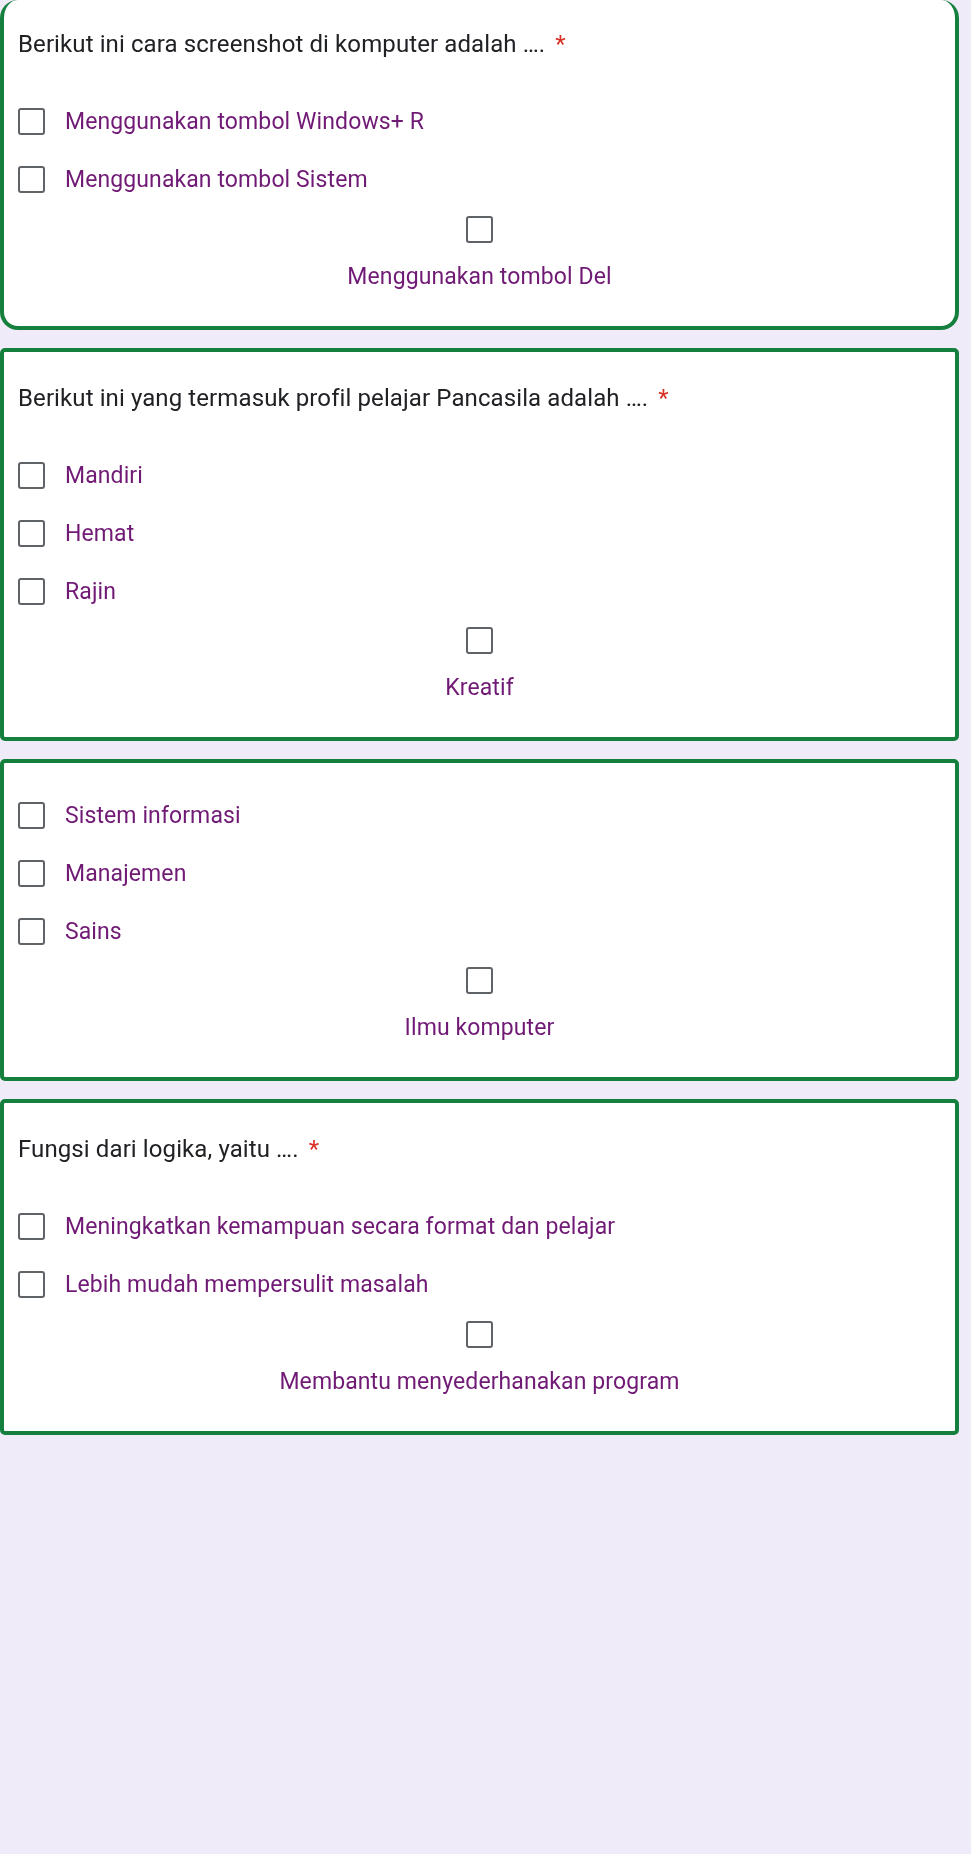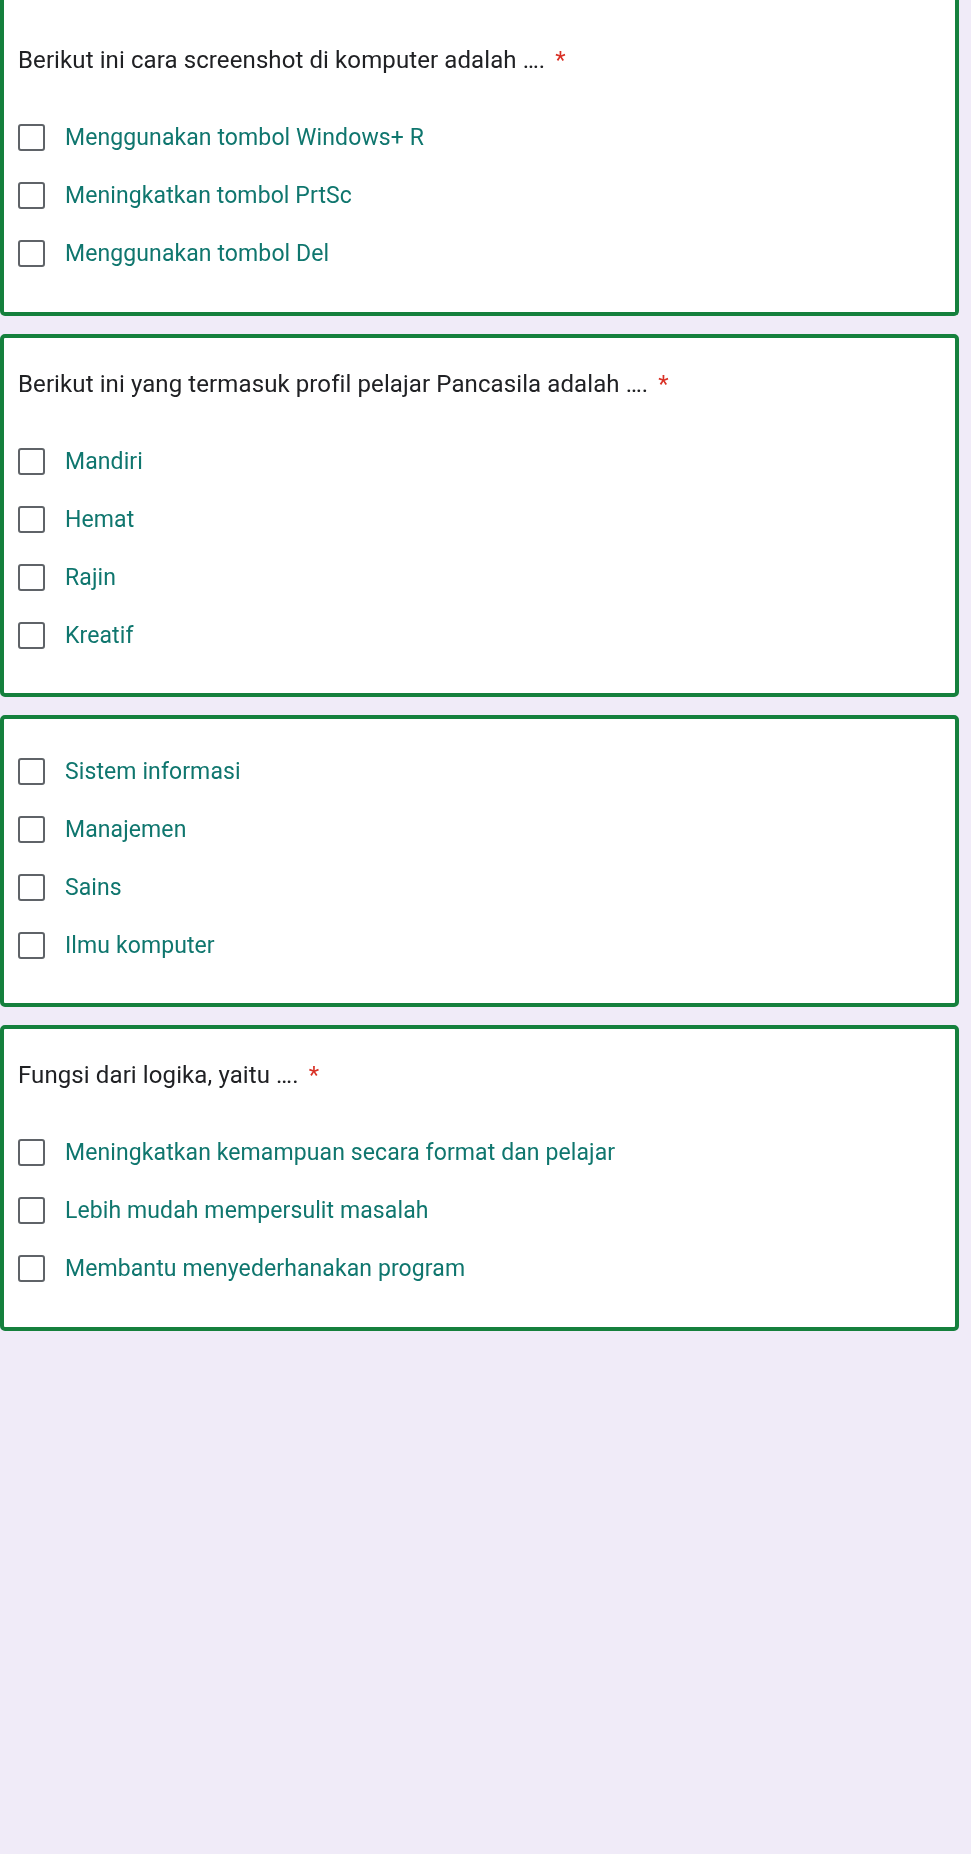--- a/index.html
+++ b/index.html
@@ -17,72 +17,73 @@
     background: #ffffff;
     border-radius: 5px;
     border: 4px solid #15803d;
     padding: 30px 14px 36px 14px;
     margin-bottom: 18px;
   }
   .card.first {
     border-top-left-radius: 0;
     border-top-right-radius: 0;
     border-top: none;
-    padding-top: 44px;
+    padding-top: 28px;
+    border-radius: 18px;
   }
   .question {
     font-size: 24px;
     line-height: 1.4;
     color: #202124;
     margin-bottom: 38px;
     letter-spacing: 0.1px;
   }
   .req {
     color: #d93025;
     margin-left: 4px;
   }
   .option {
     display: flex;
     align-items: center;
     gap: 20px;
     min-height: 44px;
     margin-bottom: 14px;
     cursor: pointer;
   }
-  .option:last-child { margin-bottom: 0; }
+  .option:last-child { margin-bottom: 0; flex-direction: column; }
   .checkbox {
     width: 27px;
     height: 27px;
     border: 2.5px solid #5f6368;
     border-radius: 3px;
     flex-shrink: 0;
   }
   .option-label {
     font-size: 23px;
-    color: #0f766e;
+    color: #701a75;
     letter-spacing: 0.1px;
   }
 </style>
 </head>
 <body>
 
 <div class="form-wrap">
 
   <div class="card first">
     <div class="question">
       <span>Berikut ini cara screenshot di komputer adalah ….</span>
       <span class="req">*</span>
     </div>
     <div class="option">
       <div class="checkbox"></div>
       <span class="option-label">Menggunakan tombol Windows+ R</span>
     </div>
     <div class="option">
       <div class="checkbox"></div>
-      <span class="option-label">Meningkatkan tombol PrtSc</span>
+      <span class="option-label">Menggunakan tombol Sistem</span>
     </div>
     <div class="option">
       <div class="checkbox"></div>
       <span class="option-label">Menggunakan tombol Del</span>
     </div>
   </div>
 
   <div class="card">
     <div class="question">
       <span>Berikut ini yang termasuk profil pelajar Pancasila adalah ….</span>

